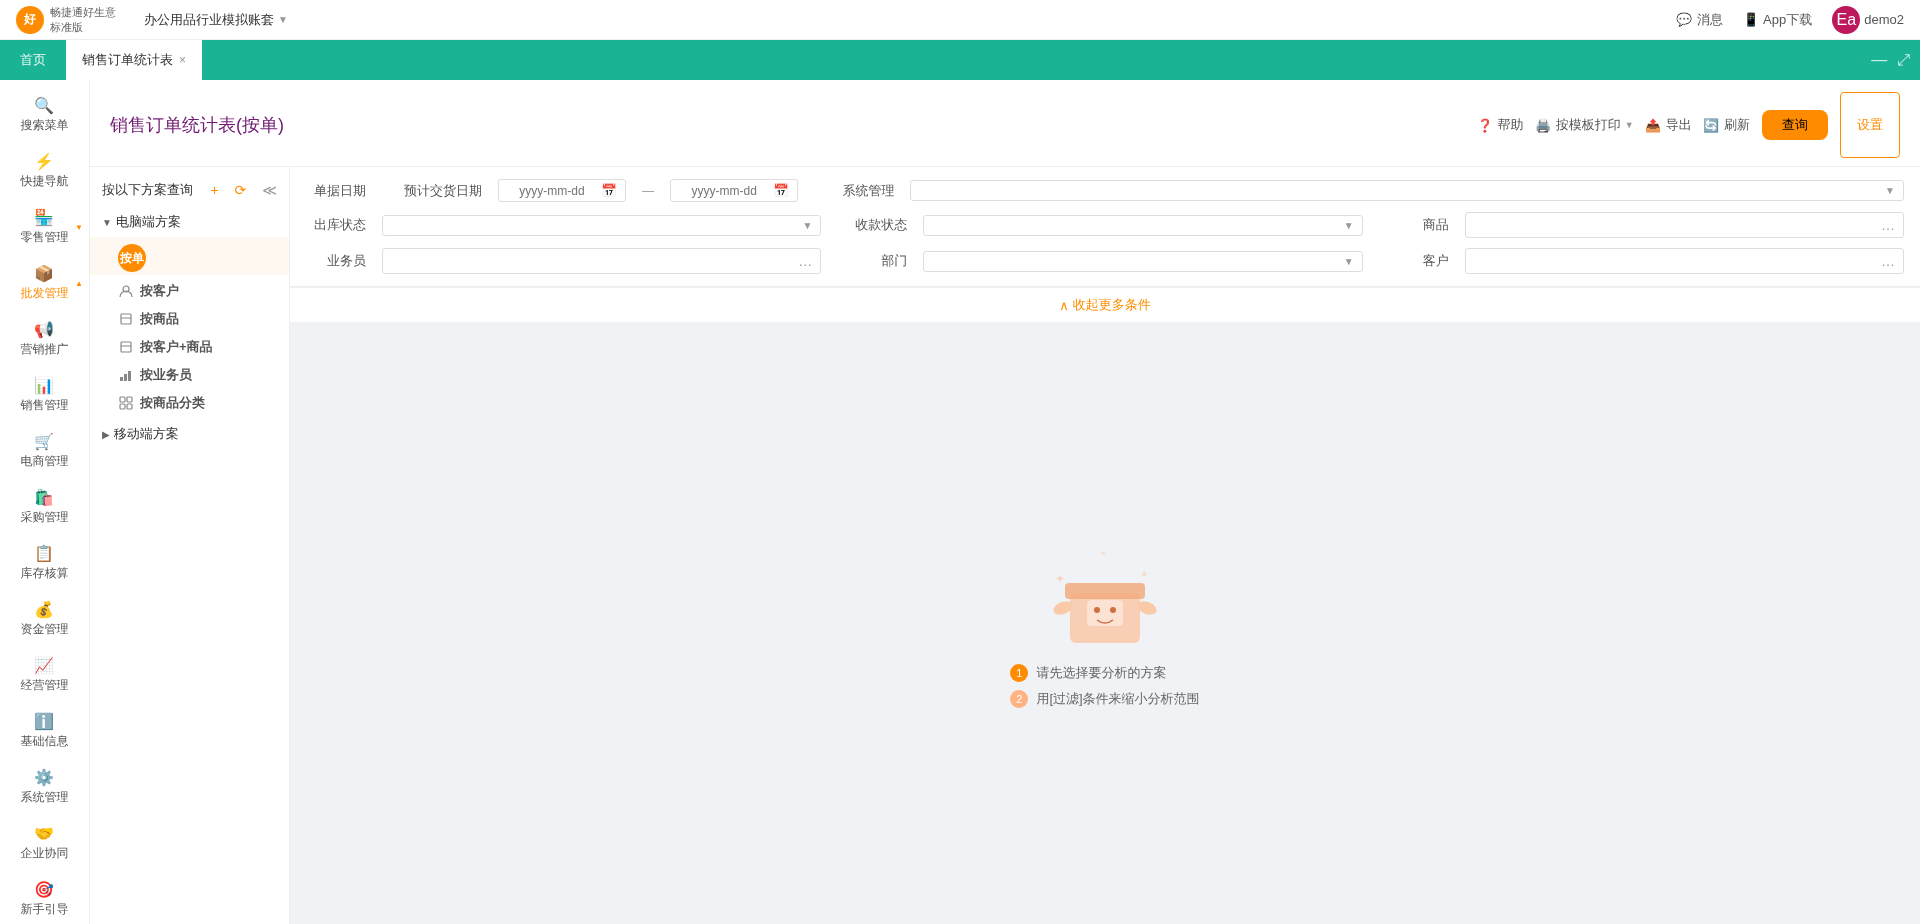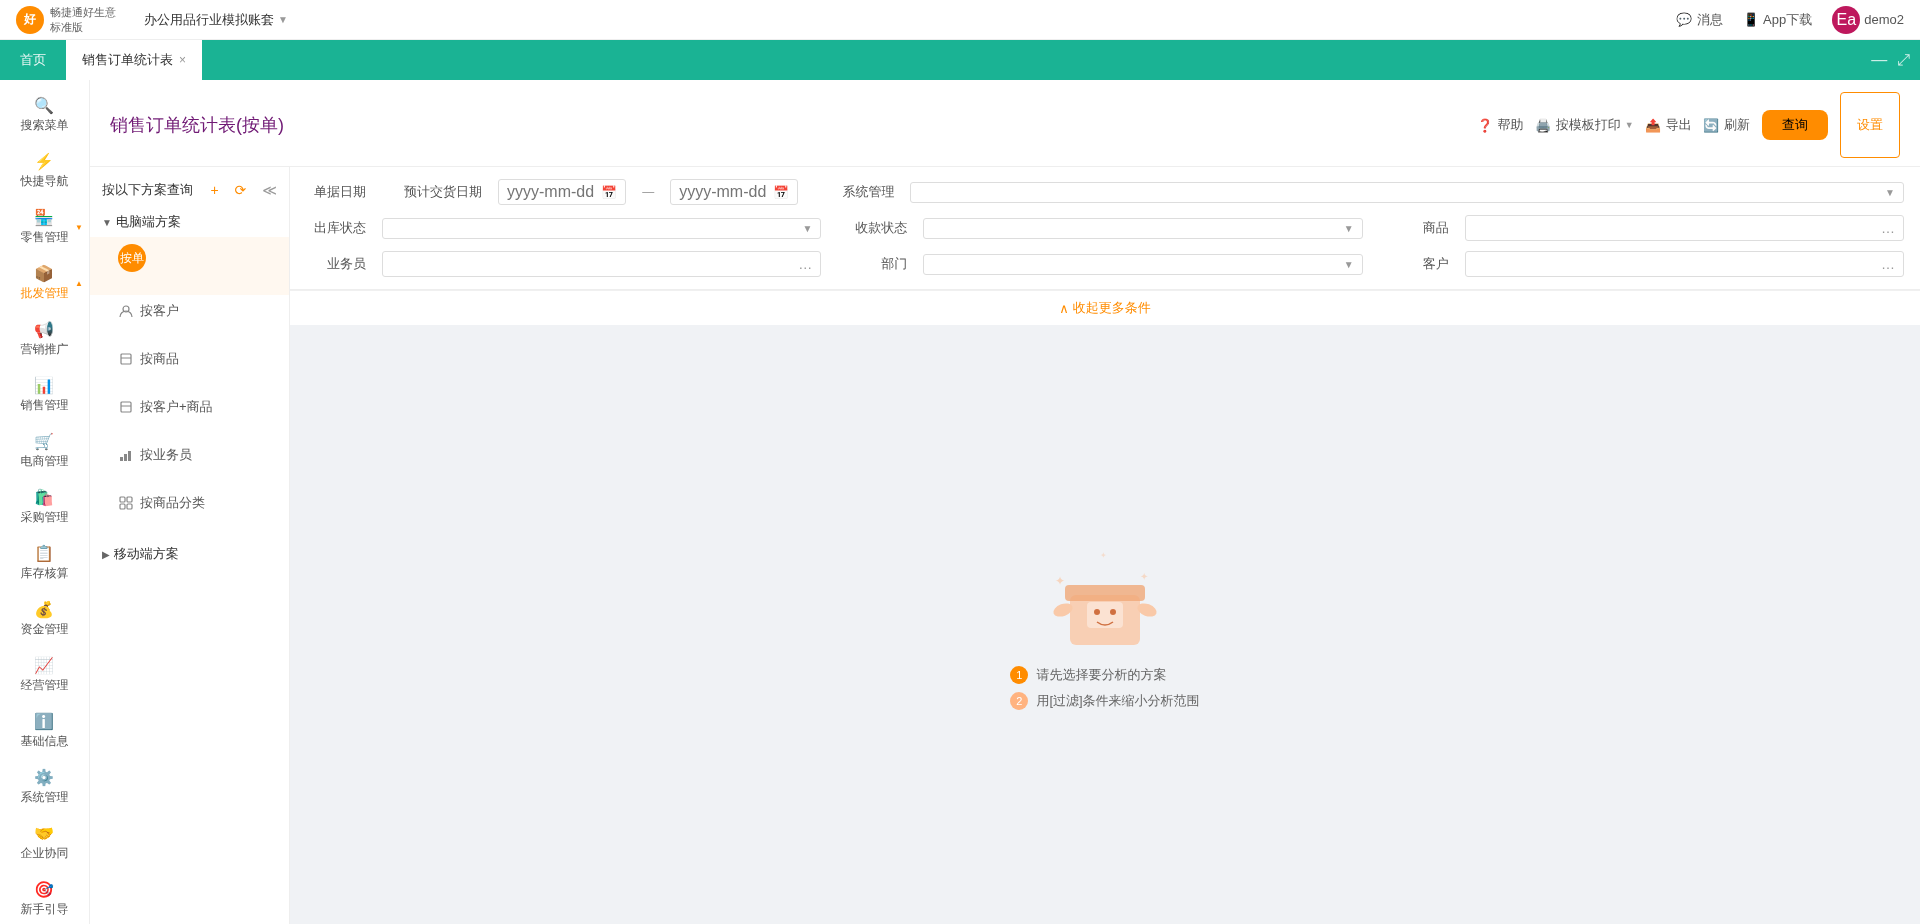--- a/index.html
+++ b/index.html
@@ -239,25 +239,26 @@
       padding: 6px 12px;
       gap: 4px;
       color: #333;
       font-size: 13px;
       cursor: pointer;
     }
     .scheme-arrow { color: #666; font-size: 10px; }
     .scheme-item {
       display: flex;
       align-items: center;
-      padding: 7px 12px 23px 28px;
+      padding: 7px 12px 3px 28px;
       gap: 6px;
       font-size: 13px;
       color: #555;
       cursor: pointer;
+      font-weight: bold;
     }
     .scheme-item.active {
       background: #fff8f0;
       color: #ff8c00;
     }
     .scheme-item-icon {
       width: 16px; height: 16px;
       display: flex; align-items: center; justify-content: center;
       font-size: 12px;
       color: #888;
@@ -335,24 +336,25 @@
       align-items: center;
       gap: 4px;
       border: 1px solid #ddd;
       border-radius: 3px;
       padding: 3px 8px;
       background: #fff;
     }
     .date-input-wrap input {
       border: none;
       outline: none;
-      font-size: 16px;
+      font-size: 12px;
       color: #14532d;
       width: 90px;
       background: transparent;
+      text-align: center;
     }
     .date-dash { color: #999; font-size: 12px; }
     .cal-icon { color: #ff8c00; font-size: 13px; }
 
     .select-wrap {
       display: flex;
       align-items: center;
       border: 1px solid #ddd;
       border-radius: 3px;
       background: #fff;

